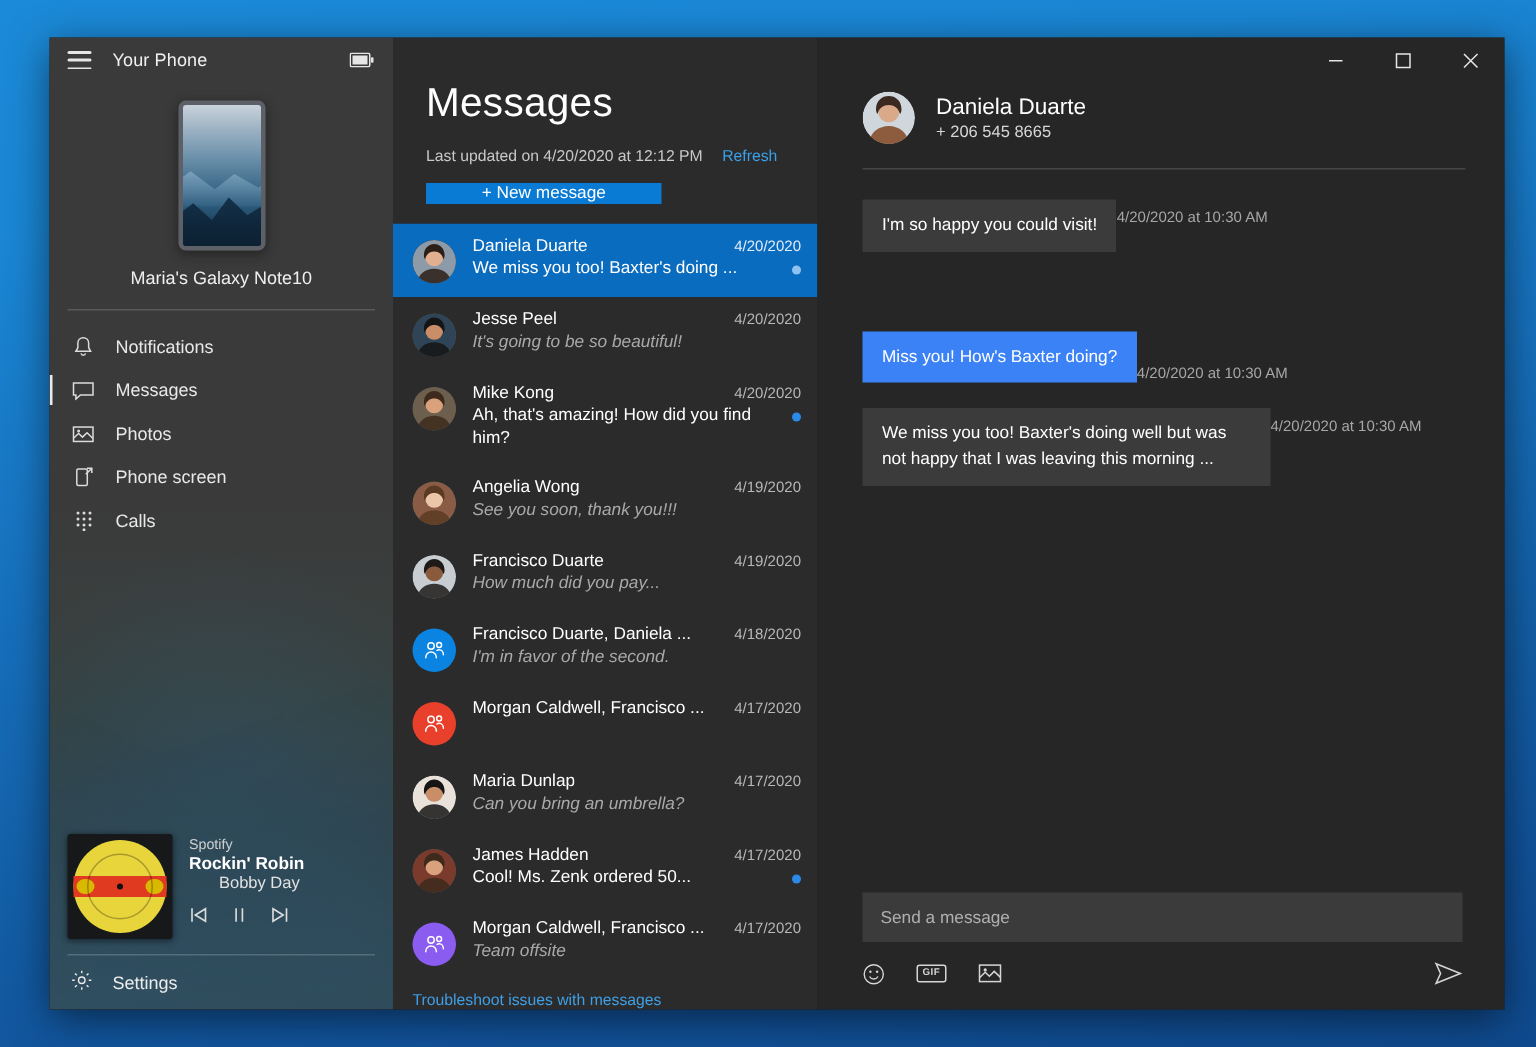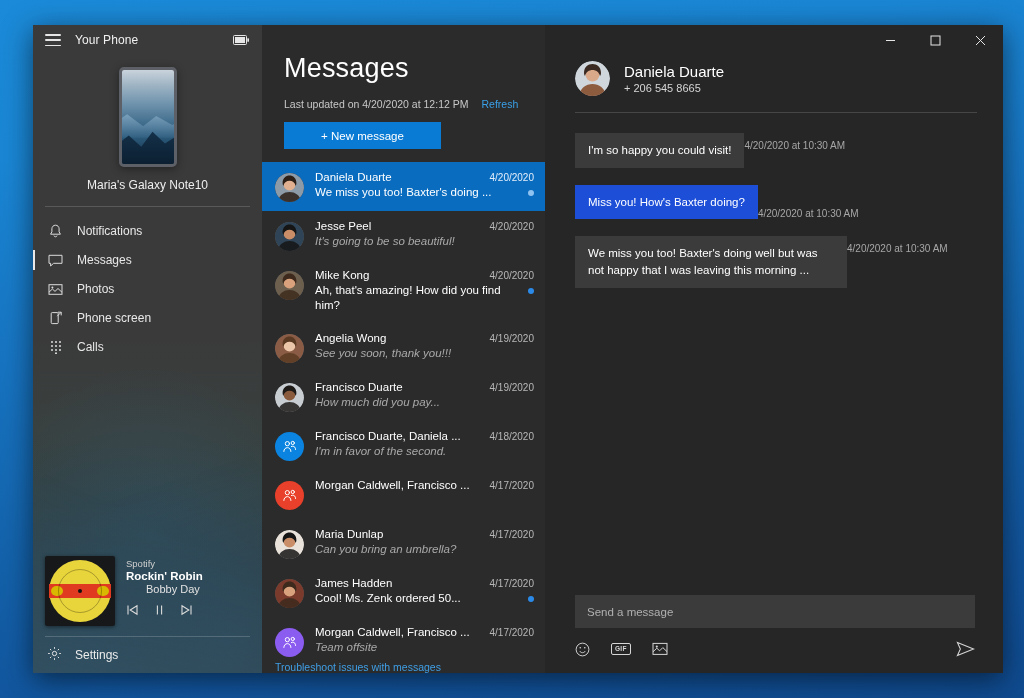--- a/index.html
+++ b/index.html
@@ -145,21 +145,21 @@
     display:flex; flex-direction: column;
     position: relative;
   }
   #list-header { padding: 28px 22px 0 22px; flex: 0 0 auto; }
   #page-title { font-size: 27px; color:#ffffff; font-weight: normal; letter-spacing:.2px; }
   #updated-row { display:flex; align-items:center; gap: 13px; margin-top: 14px; }
   #updated-text { font-size: 10.5px; color:#c8c8c8; }
   #refresh-link { font-size: 10.5px; color:#3aa0e8; cursor:pointer;text-align:right; }
   #new-message-btn {
     margin-top: 12px; margin-bottom: 13px;
-    height: 27px; width: 157px;
+    height: 14px; width: 157px;
     background:#0a7bd4; color:#fff; border:none;
     font-size: 11.5px; font-family: inherit; cursor:pointer;
     display:flex; align-items:center; justify-content:center; gap:6px;
   }
   #thread-list { flex: 1 1 auto; overflow: hidden; }
   .thread {
     display: flex; gap: 11px; padding: 9px 11px 9px 13px;
     cursor: pointer; align-items: flex-start; position: relative;
   }
   .thread.active { background: #0a6cbf; }
@@ -205,21 +205,21 @@
   #conv-phone { font-size: 11px; color:#d6d6d6; margin-top: 2px; }
   #conv-divider { height:1px; background: rgba(255,255,255,.15); margin: 16px 0 0 0; }
   #messages { flex:1 1 auto; padding: 20px 28px 0 30px; overflow:hidden; }
   .msg-group { margin-bottom: 17px; display:flex; flex-direction: row; }
   .msg-group.out { align-items: flex-end; }
   .bubble {
     max-width: 272px; padding: 9px 13px;
     font-size: 11.5px; line-height: 1.45; color:#ffffff;
   }
   .msg-group.in .bubble { background:#3b3b3b; }
-  .msg-group.out .bubble { background:#1d4ed8; }
+  .msg-group.out .bubble { background:#3b82f6;margin-top:36px; }
   .msg-time { font-size: 10px; color:#a7a7a7; margin-top: 7px; }
 
   #composer { padding: 0 28px 16px 30px; flex: 0 0 auto; }
   #composer-input {
     height: 33px; background:#3b3b3b; border:none; width:100%;
     color:#ffffff; font-size: 11.5px; font-family: inherit;
     padding: 0 12px; outline:none;
   }
   #composer-input::placeholder { color:#b0b0b0; }
   #composer-tools { display:flex; align-items:center; margin-top: 13px; }

